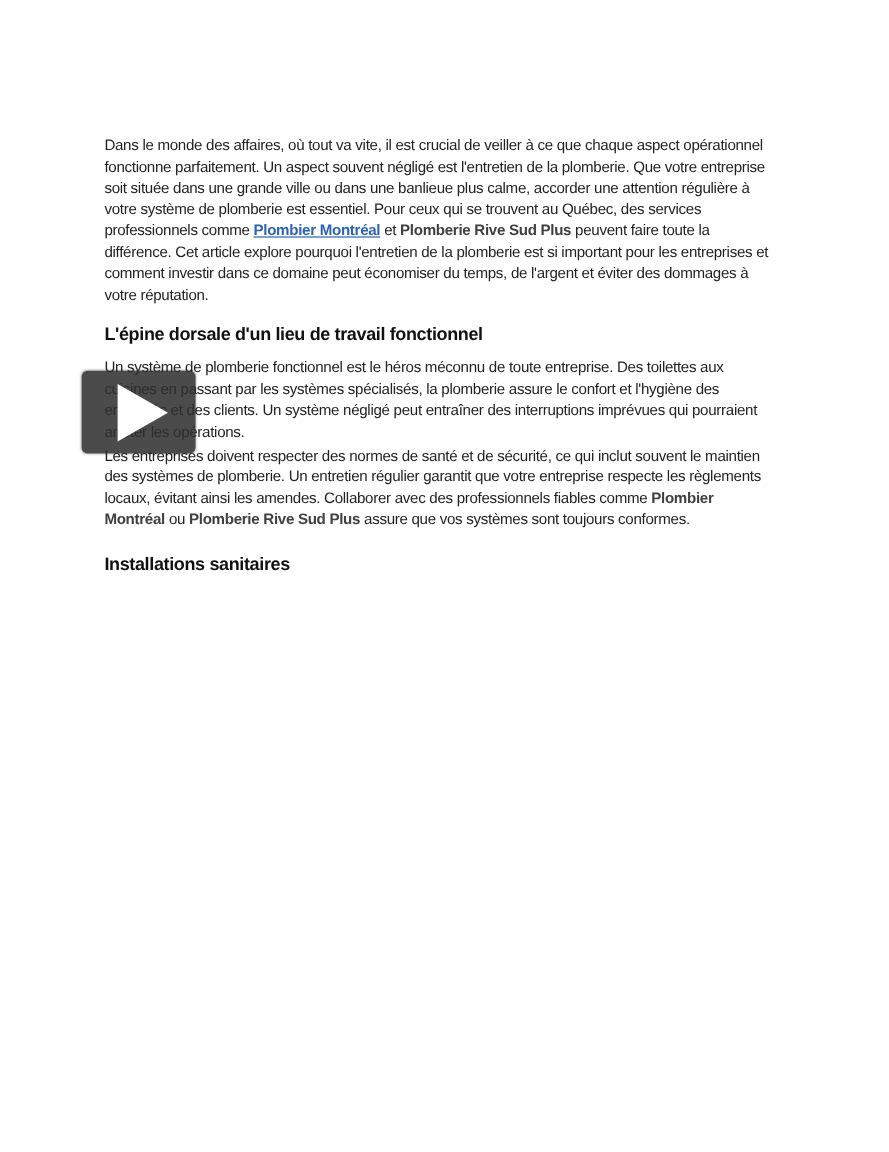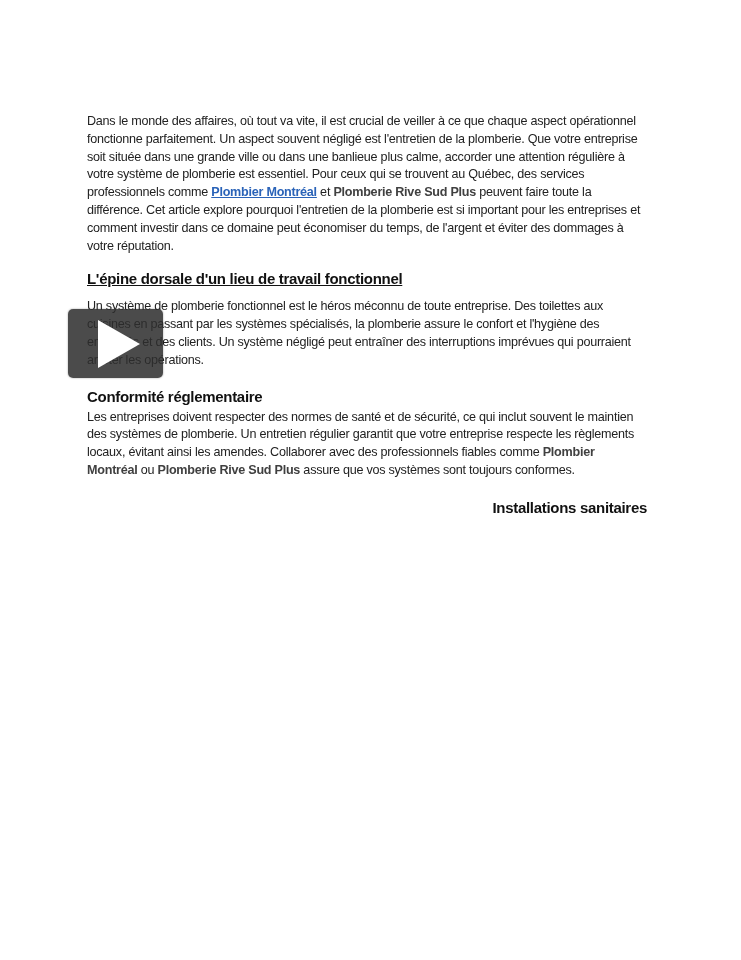--- a/index.html
+++ b/index.html
@@ -57,26 +57,26 @@
     letter-spacing: -0.25px;
   }
   p b { color: #404040; }
   a.link {
     color: #2a63b8;
     text-decoration: underline;
     font-weight: bold;
   }
   #intro { margin-top: 0; }
   #h2-importance { margin-top: 23px; }
-  #h3-backbone { margin-top: 14px; text-decoration: underline; }
+  #h3-backbone { margin-top: 14px; }
   #p-backbone { margin-top: 9px; }
   #h3-conformity { margin-top: 17px; }
   #p-conformity { margin-top: 2px; }
   #h2-domains { margin-top: 19px; }
-  #h3-sanitary { margin-top: 18px; text-align: right; }
+  #h3-sanitary { margin-top: 18px; }
 
   .play-overlay {
     position: absolute;
     left: 68px;
     top: 309px;
     width: 95px;
     height: 69px;
     background: rgba(45, 45, 45, 0.86);
     border-radius: 5px;
     box-shadow: 0 0 2px rgba(0,0,0,0.4);
@@ -97,21 +97,20 @@
 <body>
 
 <div class="page">
 
   <p id="intro"><span>Dans le monde des affaires, où tout va vite, il est crucial de veiller à ce que chaque aspect opérationnel fonctionne parfaitement. Un aspect souvent négligé est l'entretien de la plomberie. Que votre entreprise soit située dans une grande ville ou dans une banlieue plus calme, accorder une attention régulière à votre système de plomberie est essentiel. Pour ceux qui se trouvent au Québec, des services professionnels comme </span><a class="link">Plombier Montréal</a><span> et </span><b>Plomberie Rive Sud Plus</b><span> peuvent faire toute la différence. Cet article explore pourquoi l'entretien de la plomberie est si important pour les entreprises et comment investir dans ce domaine peut économiser du temps, de l'argent et éviter des dommages à votre réputation.</span></p>
 
 
   <h3 id="h3-backbone">L'épine dorsale d'un lieu de travail fonctionnel</h3>
   <p id="p-backbone">Un système de plomberie fonctionnel est le héros méconnu de toute entreprise. Des toilettes aux cuisines en passant par les systèmes spécialisés, la plomberie assure le confort et l'hygiène des employés et des clients. Un système négligé peut entraîner des interruptions imprévues qui pourraient arrêter les opérations.</p>
 
-  <h3 id="h3-conformity">Conformité réglementaire</h3>
   <p id="p-conformity"><span>Les entreprises doivent respecter des normes de santé et de sécurité, ce qui inclut souvent le maintien des systèmes de plomberie. Un entretien régulier garantit que votre entreprise respecte les règlements locaux, évitant ainsi les amendes. Collaborer avec des professionnels fiables comme </span><b>Plombier Montréal</b><span> ou </span><b>Plomberie Rive Sud Plus</b><span> assure que vos systèmes sont toujours conformes.</span></p>
 
 
   <h3 id="h3-sanitary">Installations sanitaires</h3>
 </div>
 
 <div class="play-overlay">
   <span class="tri"></span>
 </div>
 

